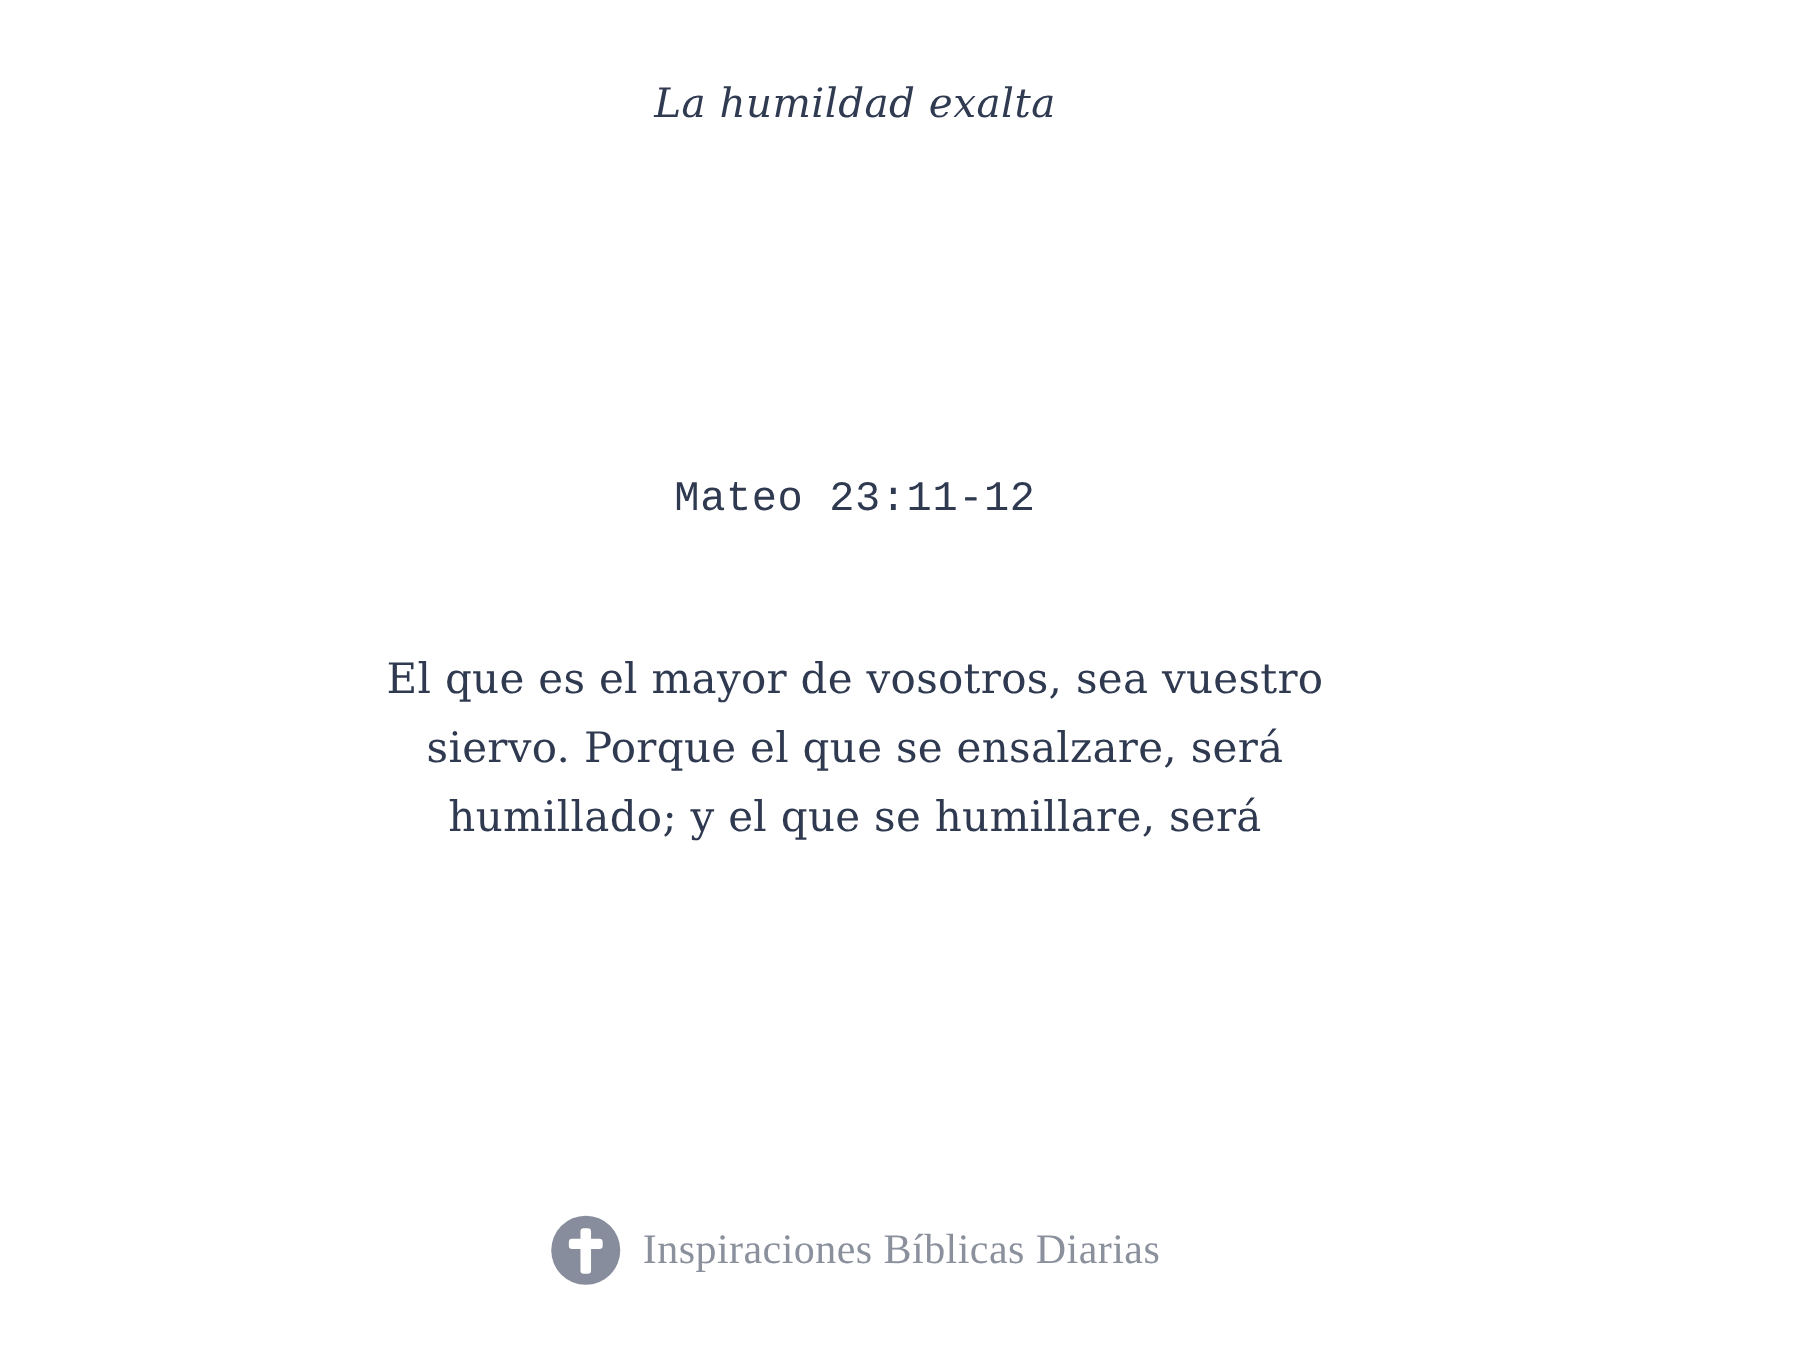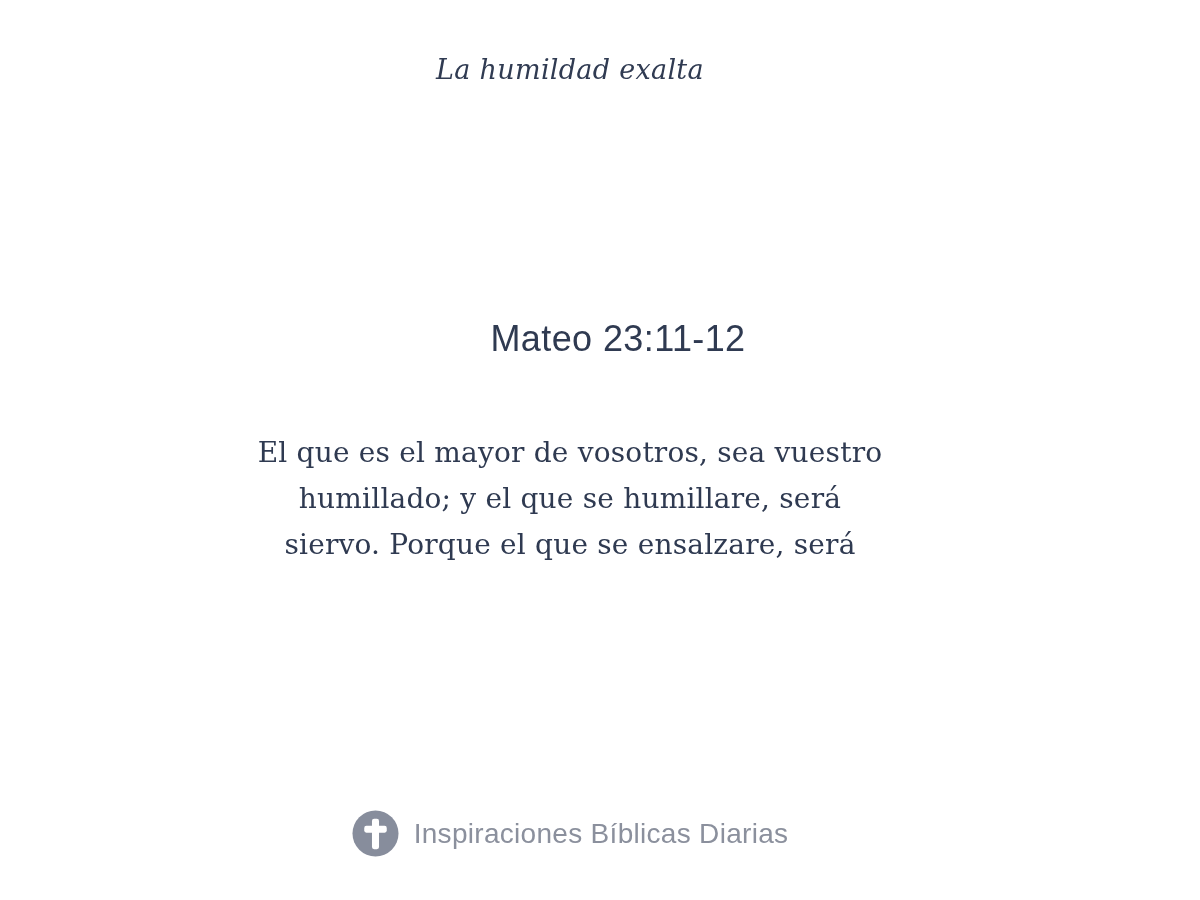--- a/index.html
+++ b/index.html
@@ -32,25 +32,24 @@
     letter-spacing: 0.3px;
     color: #303b52;
   }
 
   .verse-reference {
     position: absolute;
     top: 318px;
     left: 0;
     width: 100%;
     text-align: center;
-    font-family: Liberation Sans, sans-serif;
-    font-size: 36px;
+    font-family: Liberation Mono, monospace;
+    font-size: 28px;
     letter-spacing: 0.4px;
     color: #2f3a51;
-    margin-left: 48px;
   }
 
   .verse-text {
     position: absolute;
     top: 406px;
     left: 50%;
     transform: translateX(-50%);
     width: 680px;
     text-align: center;
     font-family: "DejaVu Serif", "Liberation Serif", serif;
@@ -73,40 +72,40 @@
   }
 
   .footer-logo {
     width: 47px;
     height: 47px;
     flex: 0 0 auto;
     display: block;
   }
 
   .footer-brand {
-    font-family: Liberation Sans, sans-serif;
+    font-family: Liberation Serif, serif;
     font-size: 28px;
     font-weight: 400;
     letter-spacing: 0.3px;
     color: #8b909d;
   }
 </style>
 </head>
 <body>
 
 <div class="card">
 
   <div class="card-title">La humildad exalta</div>
 
   <div class="verse-reference">Mateo 23:11-12</div>
 
   <div class="verse-text">
     <div>El que es el mayor de vosotros, sea vuestro</div>
+    <div>siervo. Porque el que se ensalzare, será</div>
     <div>humillado; y el que se humillare, será</div>
-    <div>siervo. Porque el que se ensalzare, será</div>
   </div>
 
   <div class="footer">
     <svg class="footer-logo" viewBox="0 0 48 48" aria-hidden="true">
       <circle cx="24" cy="24" r="23.5" fill="#878d9c"></circle>
       <rect x="20.4" y="9" width="7.2" height="31" rx="2.2" fill="#ffffff"></rect>
       <rect x="12.5" y="16.2" width="23" height="7" rx="2.2" fill="#ffffff"></rect>
     </svg>
     <span class="footer-brand">Inspiraciones Bíblicas Diarias</span>
   </div>

